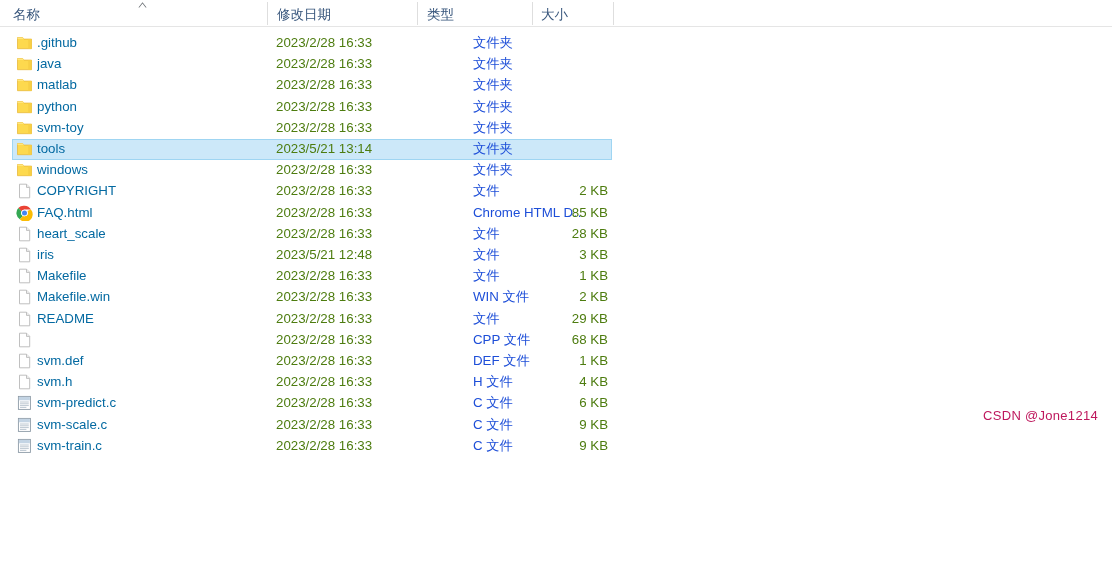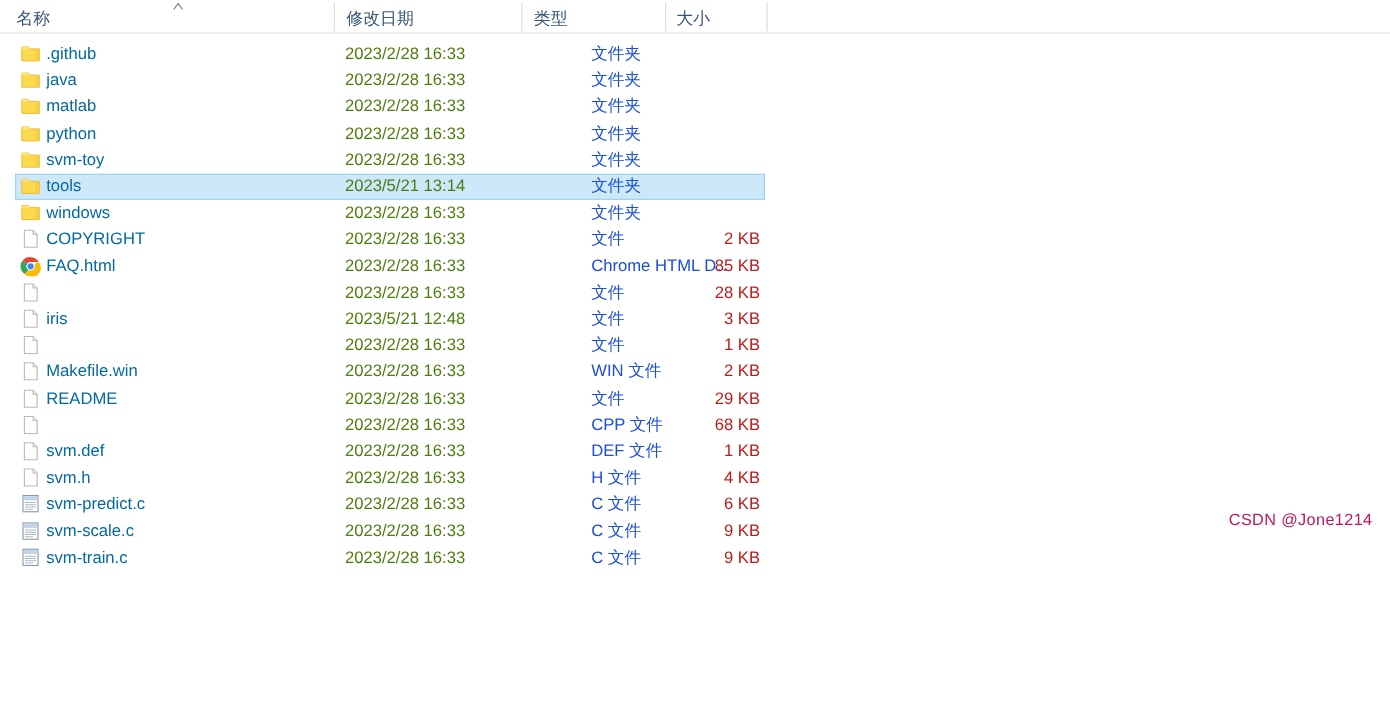--- a/index.html
+++ b/index.html
@@ -106,21 +106,21 @@
   }
   .c-type {
     left: 414px;
     width: 110px;
     color: #1d4ed8;
     margin-left: 47px;
   }
   .c-size {
     left: 500px;
     width: 96px;
-    color: #b91c1c;
+    color: #4d7c0f;
     text-align: right;
   }
 
   .row.selected .cell { line-height: 18px; }
   .row.selected .c-name { left: 24px; }
   .row.selected .c-date { left: 263px; }
   .row.selected .c-type { left: 413px; }
   .row.selected .c-size { left: 499px; }
 
   
@@ -288,20 +288,21 @@
         <span class="cell c-type">Chrome HTML D…</span>
         <span class="cell c-size">85 KB</span>
       </div>
       <div class="row" style="top: 196.8px;">
         <span class="icon">
           <svg width="17" height="16" viewBox="0 0 17 16">
             <path d="M3.5 1.2 h7.0 l3.2 3.2 v10.4 h-10.2 z" fill="#ffffff" stroke="#b9b9b9" stroke-width="0.9"></path>
             <path d="M10.5 1.2 v3.2 h3.2" fill="#f0f0f0" stroke="#b9b9b9" stroke-width="0.9"></path>
           </svg>
         </span>
+        <span class="cell c-name">heart_scale</span>
         <span class="cell c-date">2023/2/28 16:33</span>
         <span class="cell c-type">文件</span>
         <span class="cell c-size">28 KB</span>
       </div>
       <div class="row" style="top: 218px;">
         <span class="icon">
           <svg width="17" height="16" viewBox="0 0 17 16">
             <path d="M3.5 1.2 h7.0 l3.2 3.2 v10.4 h-10.2 z" fill="#ffffff" stroke="#b9b9b9" stroke-width="0.9"></path>
             <path d="M10.5 1.2 v3.2 h3.2" fill="#f0f0f0" stroke="#b9b9b9" stroke-width="0.9"></path>
           </svg>
@@ -311,20 +312,21 @@
         <span class="cell c-type">文件</span>
         <span class="cell c-size">3 KB</span>
       </div>
       <div class="row" style="top: 239.2px;">
         <span class="icon">
           <svg width="17" height="16" viewBox="0 0 17 16">
             <path d="M3.5 1.2 h7.0 l3.2 3.2 v10.4 h-10.2 z" fill="#ffffff" stroke="#b9b9b9" stroke-width="0.9"></path>
             <path d="M10.5 1.2 v3.2 h3.2" fill="#f0f0f0" stroke="#b9b9b9" stroke-width="0.9"></path>
           </svg>
         </span>
+        <span class="cell c-name">Makefile</span>
         <span class="cell c-date">2023/2/28 16:33</span>
         <span class="cell c-type">文件</span>
         <span class="cell c-size">1 KB</span>
       </div>
       <div class="row" style="top: 260.4px;">
         <span class="icon">
           <svg width="17" height="16" viewBox="0 0 17 16">
             <path d="M3.5 1.2 h7.0 l3.2 3.2 v10.4 h-10.2 z" fill="#ffffff" stroke="#b9b9b9" stroke-width="0.9"></path>
             <path d="M10.5 1.2 v3.2 h3.2" fill="#f0f0f0" stroke="#b9b9b9" stroke-width="0.9"></path>
           </svg>

